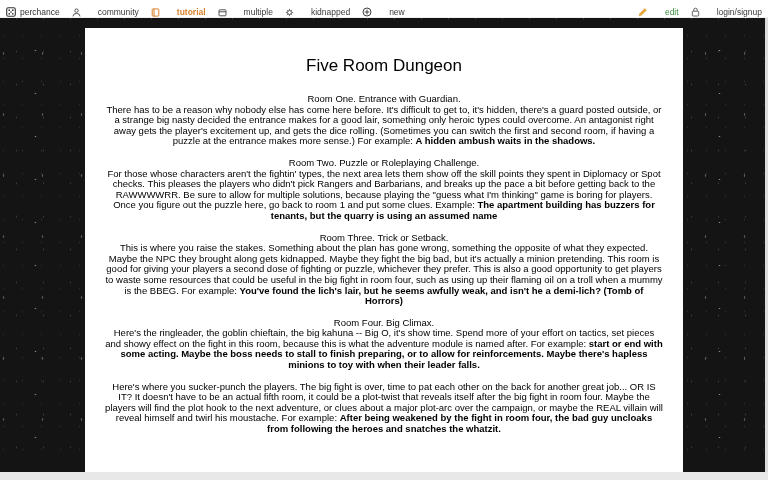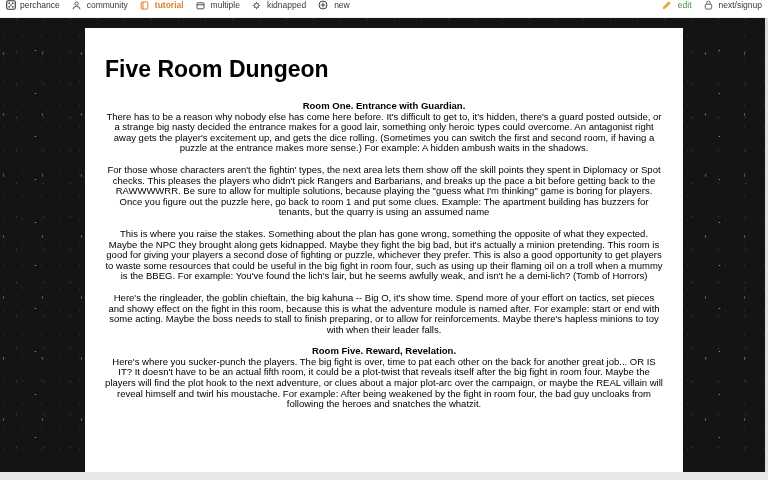--- a/index.html
+++ b/index.html
@@ -1,26 +1,26 @@
 <!DOCTYPE html>
 <html><head>
 <meta charset="utf-8">
 <style>
   * { margin:0; padding:0; box-sizing:border-box; }
   html,body { width:768px; height:480px; overflow:hidden; }
   body { font-family:"Liberation Sans", sans-serif; background:#e8e8e8; }
 
   
   .topbar {
-    height:18px; background:#ffffff; display:flex; align-items:flex-start;
+    height:18px; background:#ffffff; display:flex; align-items:flex-end;
     padding:0 6px; font-size:8.5px; color:#3a3a3a; gap:12px;
     border-bottom:1px solid #f0f0f0; white-space:nowrap;
   }
   .brand { display:flex; align-items:center; gap:4px; cursor:pointer; color:#333; text-decoration:none; }
-  .nav-item { display:flex; align-items:center; gap:6px; cursor:pointer; color:#3a3a3a; text-decoration:none; }
+  .nav-item { display:flex; align-items:center; gap:17px; cursor:pointer; color:#3a3a3a; text-decoration:none; }
   .nav-item.orange { color:#d9822b;font-weight:bold; }
   .nav-item.green  { color:#3f8f3f; }
   .topbar .spacer { margin-left:auto; }
   .ico { display:inline-block; flex:0 0 auto; }
 
   
   .stage {
     position:relative; height:454px; overflow:hidden;
     background-color:#141414;
     background-image:
@@ -35,27 +35,27 @@
     position:absolute; top:0; right:0; width:3px; height:100%;
     background:#dcdcdc;
   }
 
   
   .card {
     width:598px; min-height:444px; margin:10px auto 0; background:#ffffff;
     padding:12px 20px 18px; color:#000;
   }
   .page-title {
-    font-size:23px; font-weight:bold; text-align:left; margin:16px 0 18px;
+    font-size:17px; font-weight:normal; text-align:center; margin:16px 0 18px;
   }
   .room {
     font-size:9.5px; line-height:10.6px; text-align:center; margin:0 auto 11px;
   }
-  .room-heading { font-weight:bold; }
-  .room-body b { font-weight:normal; }
+  .room-heading { font-weight:normal; }
+  .room-body b { font-weight:bold; }
 
   
   .bottom-strip { height:8px; background:#e8e8e8; }
 </style>
 </head>
 <body>
 
 <div class="topbar">
   <a class="brand">
     <svg class="ico" width="10" height="10" viewBox="0 0 10 10">
@@ -117,47 +117,49 @@
       <path d="M1.2 8.8 L1.8 6.6 L6.8 1.6 L8.4 3.2 L3.4 8.2 Z" fill="#eda93b" stroke="#c98a20" stroke-width="0.5"></path>
     </svg>
     <span>edit</span>
   </a>
 
   <a class="nav-item">
     <svg class="ico" width="9" height="10" viewBox="0 0 9 10">
       <rect x="1.3" y="4.2" width="6.4" height="4.8" rx="0.8" fill="none" stroke="#666" stroke-width="1"></rect>
       <path d="M2.7 4.2 V3 a1.8 1.8 0 0 1 3.6 0 V4.2" fill="none" stroke="#666" stroke-width="1"></path>
     </svg>
-    <span>next/signup</span>
+    <span>login/signup</span>
   </a>
 </div>
 
 <div class="stage">
   <div class="card">
     <h1 class="page-title">Five Room Dungeon</h1>
 
     <section class="room">
       <div class="room-heading">Room One. Entrance with Guardian.</div>
       <div class="room-body"><span>There has to be a reason why nobody else has come here before. It's difficult to get to, it's hidden, there's a guard posted outside, or a strange big nasty decided the entrance makes for a good lair, something only heroic types could overcome. An antagonist right away gets the player's excitement up, and gets the dice rolling. (Sometimes you can switch the first and second room, if having a puzzle at the entrance makes more sense.) For example: </span><b>A hidden ambush waits in the shadows.</b></div>
     </section>
 
     <section class="room">
+      <div class="room-heading">Room Two. Puzzle or Roleplaying Challenge.</div>
       <div class="room-body"><span>For those whose characters aren't the fightin' types, the next area lets them show off the skill points they spent in Diplomacy or Spot checks. This pleases the players who didn't pick Rangers and Barbarians, and breaks up the pace a bit before getting back to the RAWWWWRR. Be sure to allow for multiple solutions, because playing the "guess what I'm thinking" game is boring for players. Once you figure out the puzzle here, go back to room 1 and put some clues. Example: </span><b>The apartment building has buzzers for tenants, but the quarry is using an assumed name</b></div>
     </section>
 
     <section class="room">
+      <div class="room-heading">Room Three. Trick or Setback.</div>
       <div class="room-body"><span>This is where you raise the stakes. Something about the plan has gone wrong, something the opposite of what they expected. Maybe the NPC they brought along gets kidnapped. Maybe they fight the big bad, but it's actually a minion pretending. This room is good for giving your players a second dose of fighting or puzzle, whichever they prefer. This is also a good opportunity to get players to waste some resources that could be useful in the big fight in room four, such as using up their flaming oil on a troll when a mummy is the BBEG. For example: </span><b>You've found the lich's lair, but he seems awfully weak, and isn't he a demi-lich? (Tomb of Horrors)</b></div>
     </section>
 
     <section class="room">
+      <div class="room-heading">Room Four. Big Climax.</div>
       <div class="room-body"><span>Here's the ringleader, the goblin chieftain, the big kahuna -- Big O, it's show time. Spend more of your effort on tactics, set pieces and showy effect on the fight in this room, because this is what the adventure module is named after. For example: </span><b>start or end with some acting. Maybe the boss needs to stall to finish preparing, or to allow for reinforcements. Maybe there's hapless minions to toy with when their leader falls.</b></div>
     </section>
 
     <section class="room">
-      <div class="room-heading">Room Five. Reward, Revelation.</div>
       <div class="room-body"><span>Here's where you sucker-punch the players. The big fight is over, time to pat each other on the back for another great job... OR IS IT? It doesn't have to be an actual fifth room, it could be a plot-twist that reveals itself after the big fight in room four. Maybe the players will find the plot hook to the next adventure, or clues about a major plot-arc over the campaign, or maybe the REAL villain will reveal himself and twirl his moustache. For example: </span><b>After being weakened by the fight in room four, the bad guy uncloaks from following the heroes and snatches the whatzit.</b></div>
     </section>
   </div>
 
   <div class="scroll-strip"></div>
 </div>
 
 <div class="bottom-strip"></div>
 
 </body></html>

